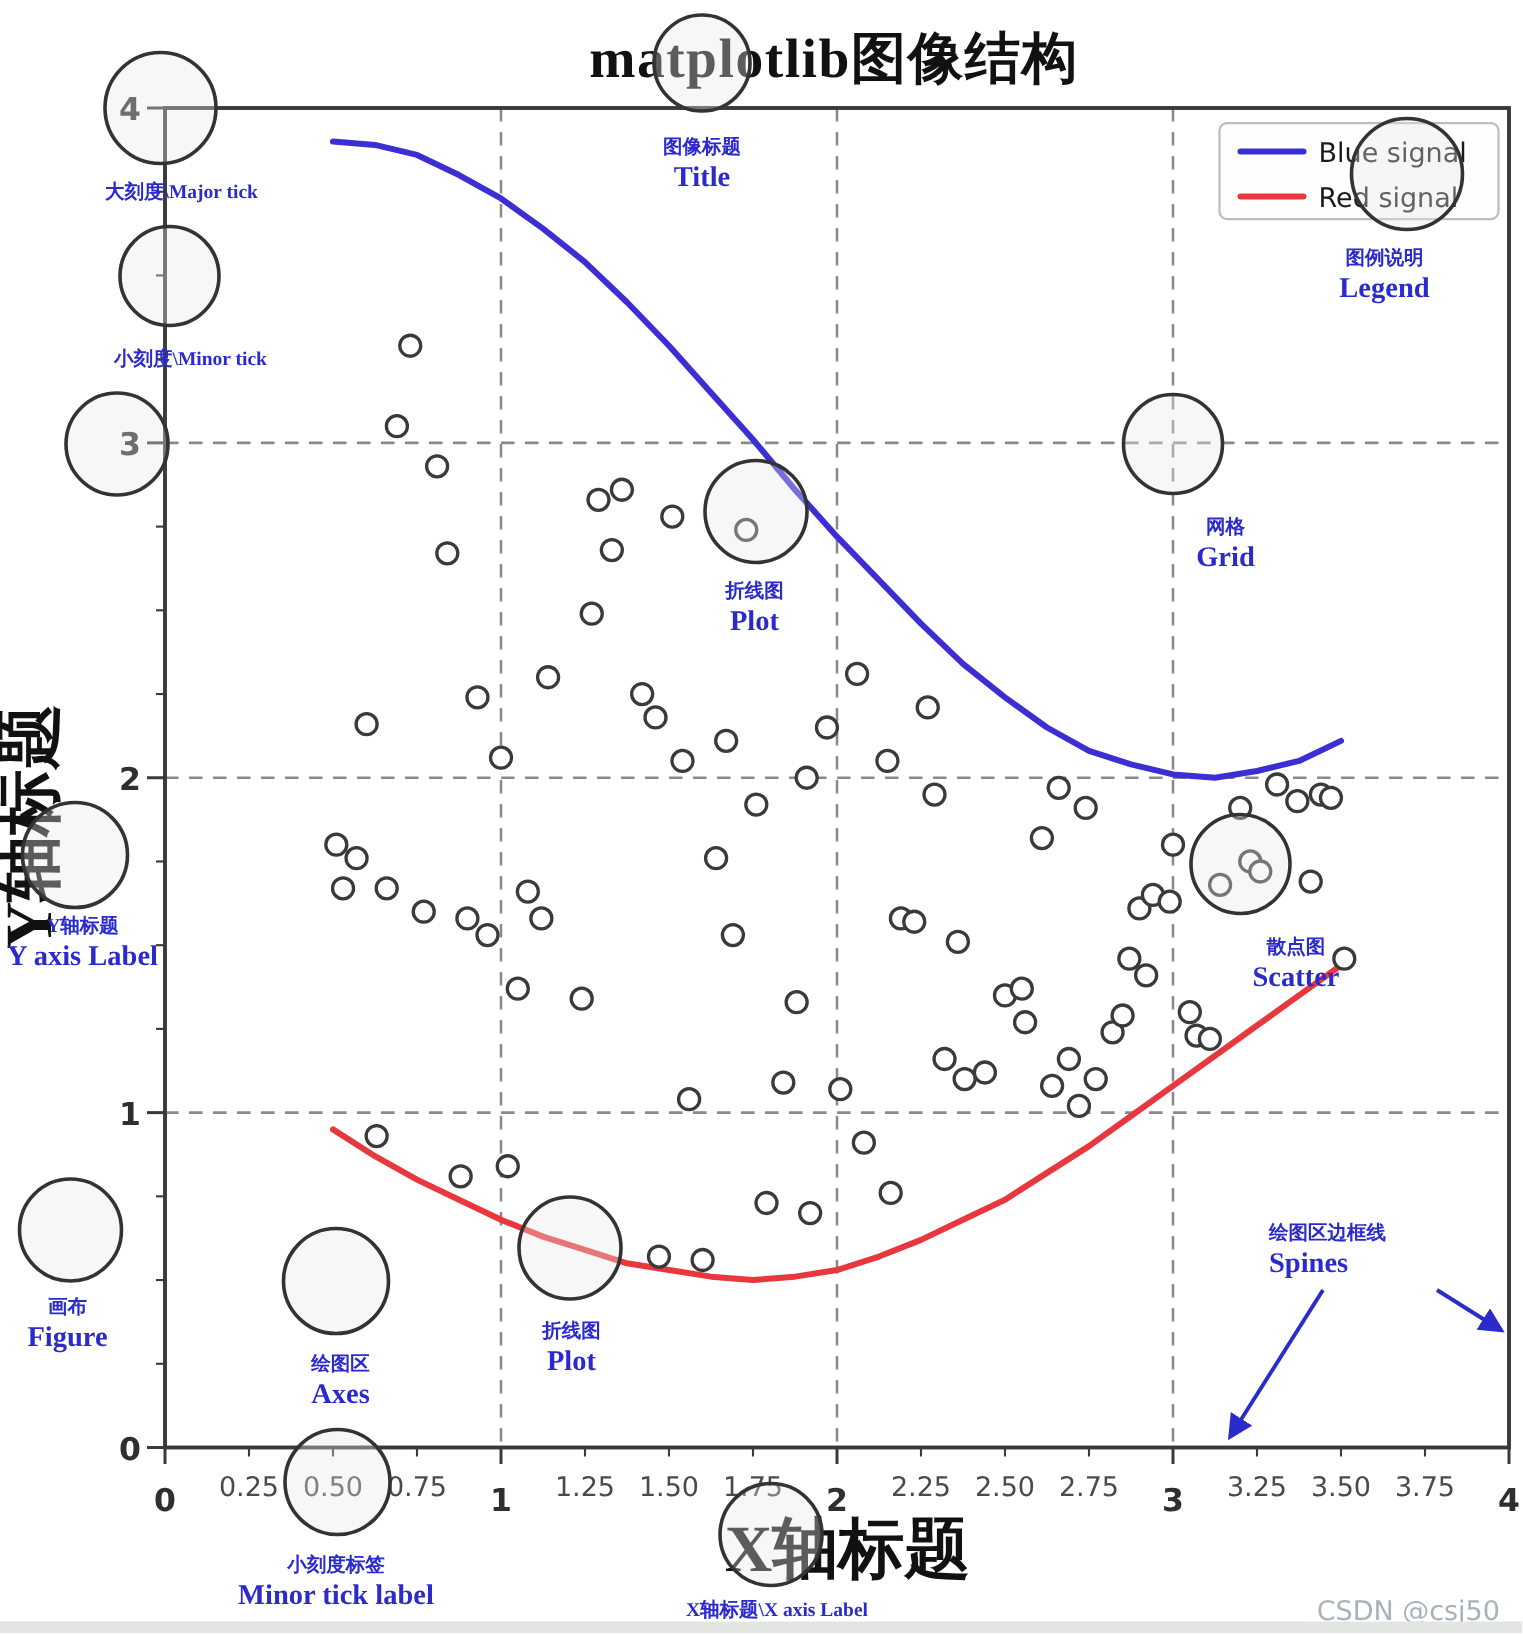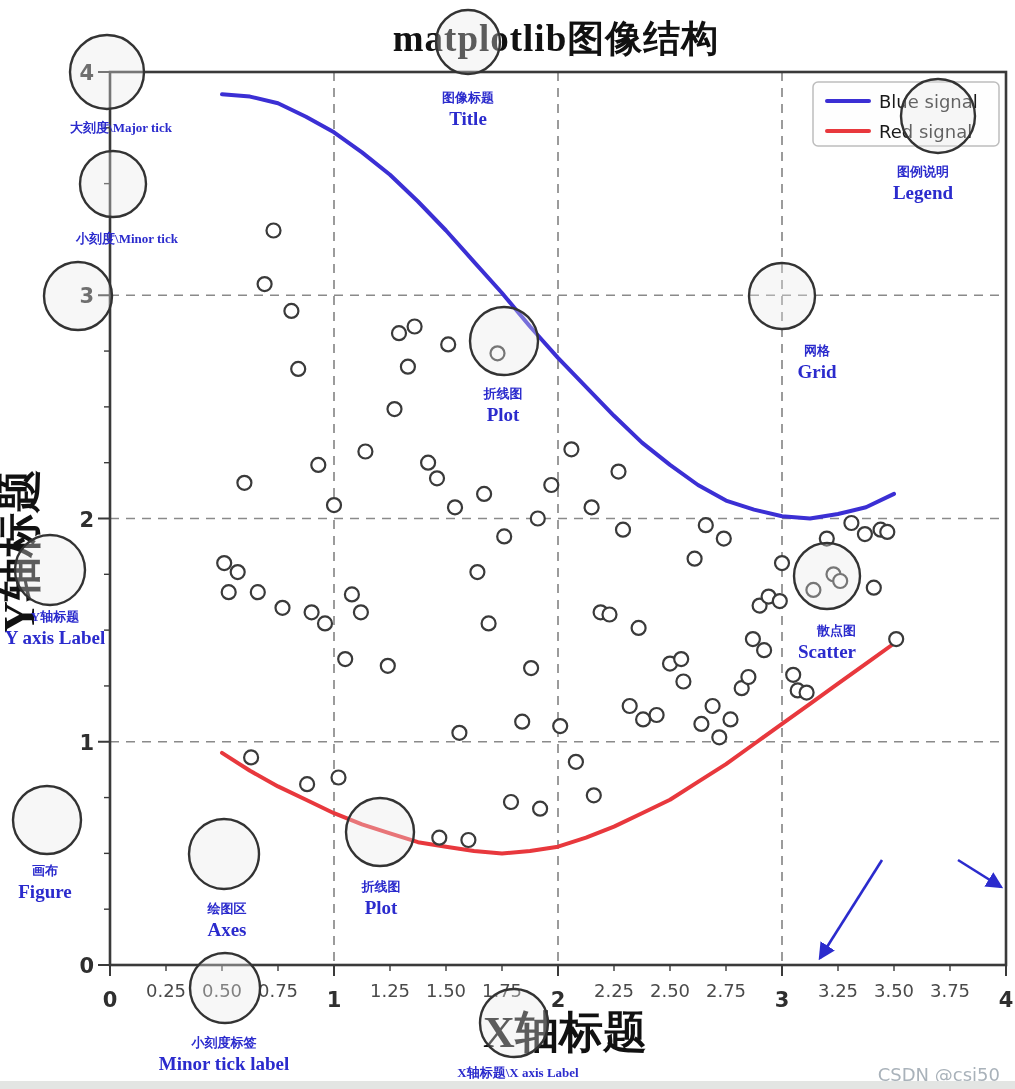--- a/index.html
+++ b/index.html
@@ -240,35 +240,39 @@
         <div class="en">Legend</div>
       </div>
       <div class="note" style="left: 817px; transform: translateX(-50%); top: 340px;">
         <div class="zh">网格</div>
         <div class="en">Grid</div>
       </div>
       <div class="note" style="left: 503px; transform: translateX(-50%); top: 383px;">
         <div class="zh">折线图</div>
         <div class="en">Plot</div>
       </div>
-      <div class="note" style="left: 827px; transform: translateX(-50%); top: 620px; text-align: right;">
+      <div class="note" style="left: 864px; transform: translateX(-50%); top: 620px;">
         <div class="zh">散点图</div>
         <div class="en">Scatter</div>
       </div>
       <div class="note" style="left: 381px; transform: translateX(-50%); top: 876px;">
         <div class="zh">折线图</div>
         <div class="en">Plot</div>
       </div>
       <div class="note" style="left: 45px; transform: translateX(-50%); top: 860px;">
         <div class="zh">画布</div>
         <div class="en">Figure</div>
       </div>
       <div class="note" style="left: 227px; transform: translateX(-50%); top: 898px;">
         <div class="zh">绘图区</div>
         <div class="en">Axes</div>
+      </div>
+      <div class="note left" style="left: 846px; top: 811px;">
+        <div class="zh">绘图区边框线</div>
+        <div class="en">Spines</div>
       </div>
       <div class="note" style="left: 224px; transform: translateX(-50%); top: 1032px;">
         <div class="zh">小刻度标签</div>
         <div class="en">Minor tick label</div>
       </div>
       <div class="note" style="left: 518px; transform: translateX(-50%); top: 1062px;">
         <div class="zh">X轴标题\X axis Label</div>
       </div>
     </div>
   <div class="watermark">CSDN @csj50</div>

